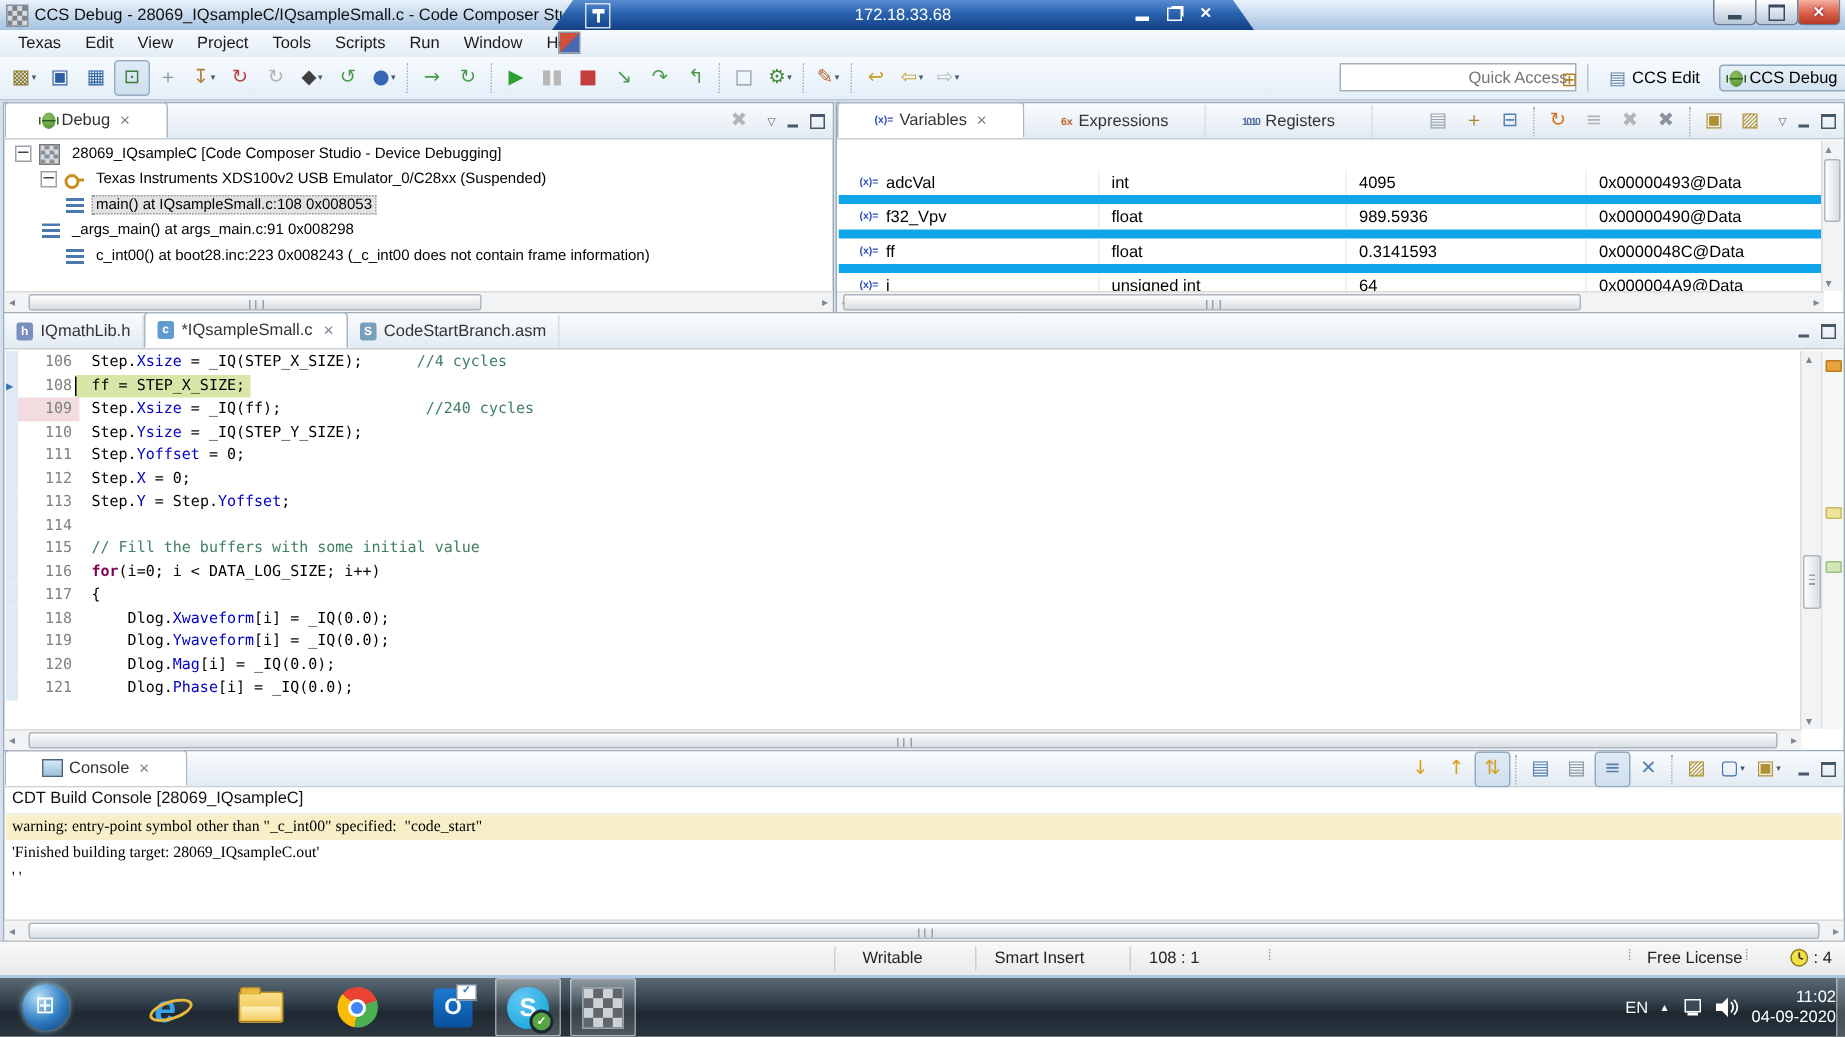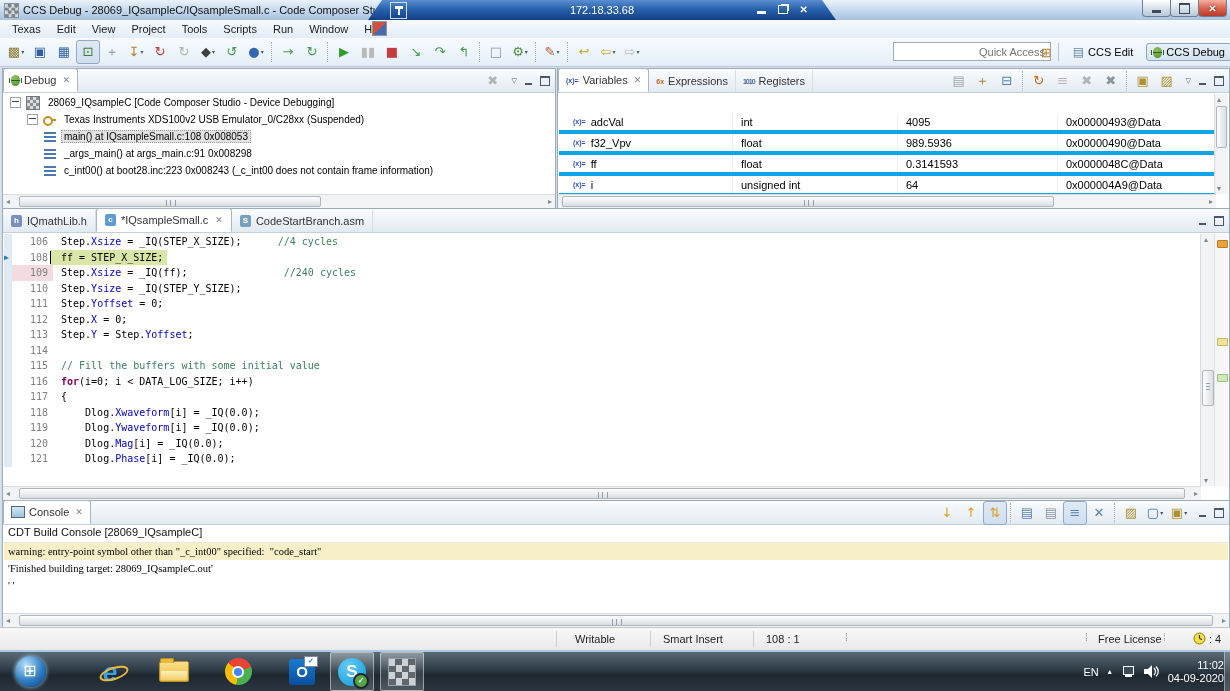--- a/index.html
+++ b/index.html
@@ -58,21 +58,21 @@
   .openp-ico{color:#b08030;font-size:13px;}
   .bug{width:9px;height:11px;background:radial-gradient(circle at 40% 30%,#8cc060,#4d8c34);border-radius:50%;position:relative;}
   .bug::before{content:"";position:absolute;left:0;right:0;top:5px;height:1px;background:#2e5f20;}
   .bug::after{content:"";position:absolute;left:-2px;right:-2px;top:3px;height:5px;
     border-left:1px solid #2e5f20;border-right:1px solid #2e5f20;}
 
   
   .panel{position:absolute;background:#fff;border:1px solid #9daab7;}
   .ptab-row{position:absolute;left:0;top:0;right:0;height:23px;display:flex;align-items:flex-end;
     background:linear-gradient(#fafcfe,#e2eaf2);border-bottom:1px solid #c6ced6;font-size:11px;}
-  .ptab{height:22px;display:flex;align-items:center;gap:4px;padding:0 7px;color:#333;border-right:1px solid #d6dee6;}
+  .ptab{height:22px;display:flex;align-items:center;gap:4px;padding:0 24px;color:#333;border-right:1px solid #d6dee6;}
   .ptab.active{background:#fff;border:1px solid #aab6c2;border-bottom:1px solid #fff;border-radius:3px 3px 0 0;}
   .tab-close{color:#7a8694;font-size:9px;margin-left:2px;}
   .pctl{margin-left:auto;display:flex;align-items:center;gap:7px;padding-right:5px;height:22px;}
   .menu-tri{font-size:7px;color:#49576a;}
   .ico-min{width:9px;height:9px;position:relative;}
   .ico-min::after{content:"";position:absolute;left:1px;right:1px;bottom:1px;height:2px;background:#49576a;}
   .ico-max{width:8px;height:7px;border:1px solid #49576a;border-top-width:2px;}
   .hscroll{position:absolute;left:0;right:0;bottom:0;height:13px;background:#f2f3f4;border-top:1px solid #dcdcdc;}
   .harrow{position:absolute;top:1px;font-size:8px;color:#7d8894;line-height:11px;}
   .hthumb{position:absolute;top:1px;bottom:1px;background:linear-gradient(#fefefe,#d9dee3);
@@ -98,21 +98,21 @@
 
   
   .vtab-ico{font-size:7px;font-weight:bold;color:#3050c0;}
   .vtab-ico.exp{color:#c06020;}
   .vtab-ico.reg{color:#4a6a9a;letter-spacing:-1px;}
   .vhead{position:absolute;left:1px;top:25px;right:14px;height:19px;display:flex;align-items:center;
     background:linear-gradient(#fdfdfd,#eef0f2);border-bottom:1px solid #cfcfcf;font-size:11px;color:#222;}
   .vcol{height:100%;display:flex;align-items:center;padding-left:8px;border-right:1px solid #ddd;box-sizing:border-box;}
   .vc0{width:174px;}.vc1{width:165px;}.vc2{width:160px;}.vc3{flex:1;border-right:none;}
   .vrows{position:absolute;left:1px;top:44px;right:14px;bottom:14px;overflow:hidden;font-size:11px;}
-  .vrow{height:17px;display:flex;align-items:center;border-bottom:4px solid #0ea5e9;}
+  .vrow{height:17px;display:flex;align-items:center;border-bottom:6px solid #0ea5e9;}
   .vrow .vcol{border-right:1px solid #eee;}
   .var-ico{font-size:7px;font-weight:bold;color:#3050c0;margin-right:5px;margin-left:6px;}
   .vscroll{position:absolute;right:1px;top:25px;bottom:14px;width:13px;background:#f2f3f4;border-left:1px solid #dcdcdc;}
   .varrow{position:absolute;left:2px;font-size:8px;color:#7d8894;}
   .vthumb{position:absolute;left:1px;right:1px;background:linear-gradient(90deg,#fefefe,#d9dee3);
     border:1px solid #aeb6be;border-radius:2px;}
 
   
   .editor{position:absolute;left:2px;top:208px;width:1226px;height:291px;background:#fff;border:1px solid #9daab7;}
   .etab{height:22px;display:flex;align-items:center;gap:5px;padding:0 8px;border-right:1px solid #d6dee6;color:#333;}
@@ -378,21 +378,21 @@
         </div>
         <div class="tree-row" style="padding-left: 23px;">
           <span class="expander"></span>
           <span class="ico-device"></span>
           <span class="lbl">Texas Instruments XDS100v2 USB Emulator_0/C28xx (Suspended)</span>
         </div>
         <div class="tree-row selected" style="padding-left: 40px;">
           <span class="ico-frame"></span>
           <span class="lbl">main() at IQsampleSmall.c:108 0x008053</span>
         </div>
-        <div class="tree-row" style="padding-left: 40px;">
+        <div class="tree-row" style="padding-left: 24px;">
           <span class="ico-frame"></span>
           <span class="lbl">_args_main() at args_main.c:91 0x008298</span>
         </div>
         <div class="tree-row" style="padding-left: 40px;">
           <span class="ico-frame"></span>
           <span class="lbl">c_int00() at boot28.inc:223 0x008243  (_c_int00 does not contain frame information)</span>
         </div>
       </div>
     <div class="hscroll">
       <span class="harrow" style="left:3px;">◂</span>

